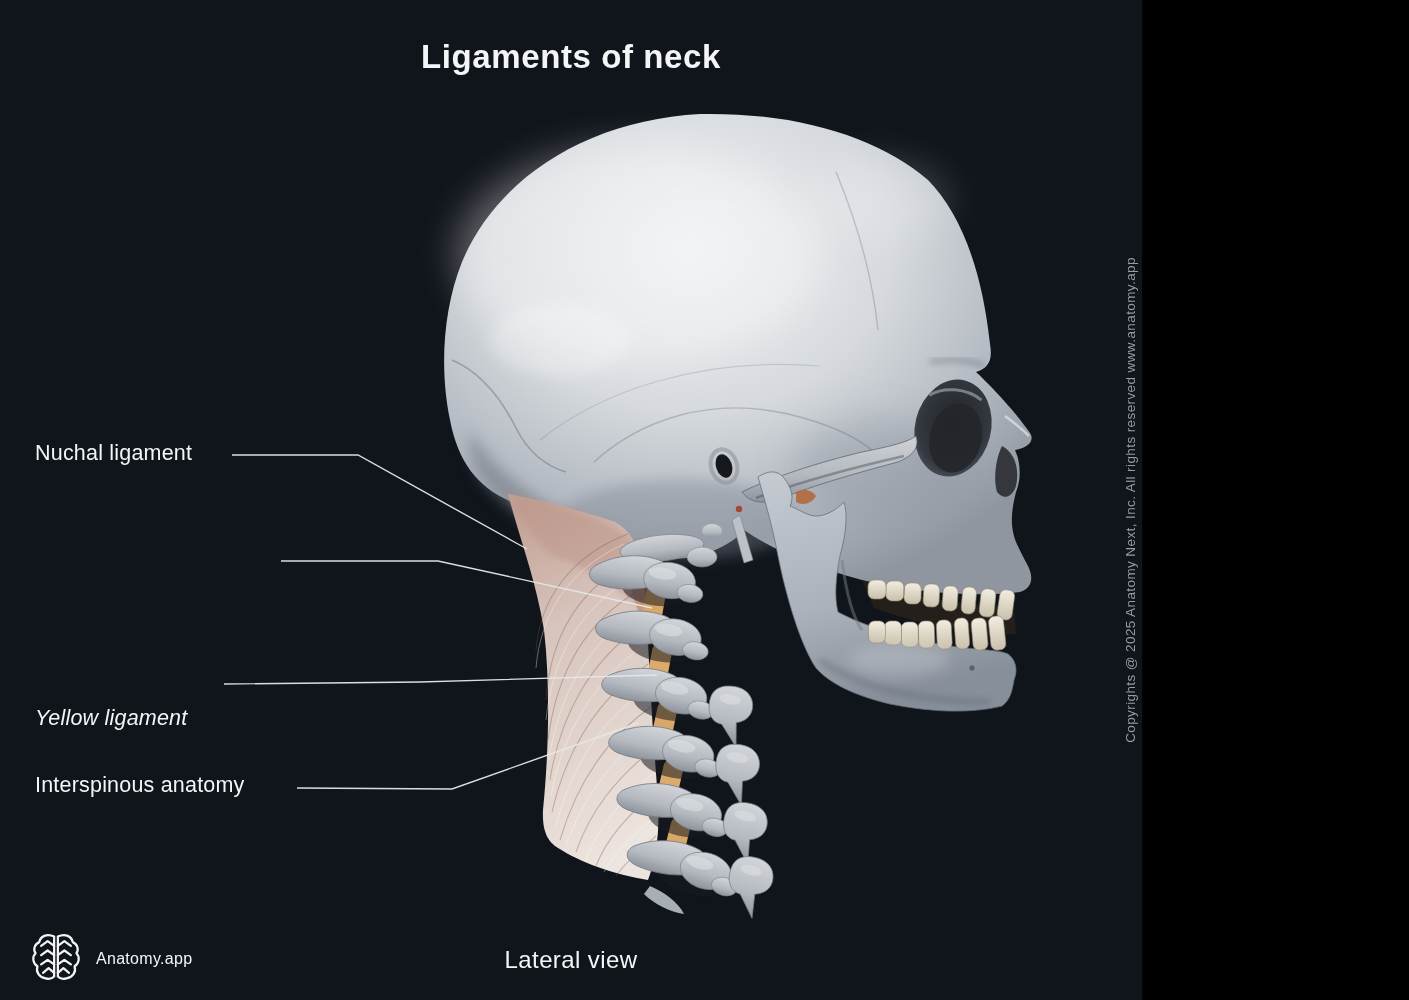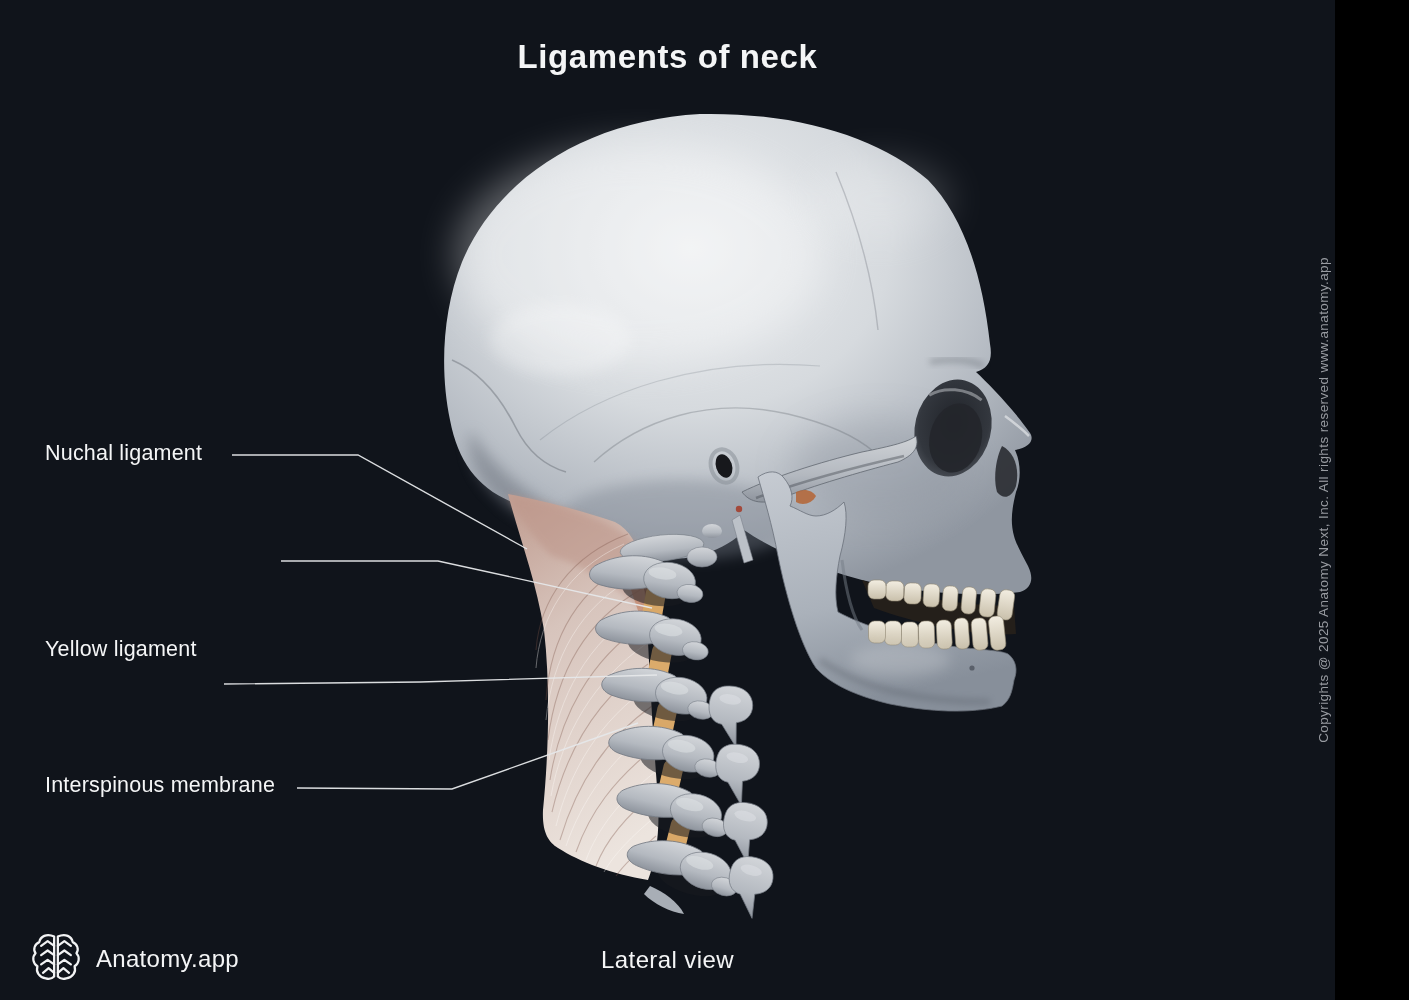--- a/index.html
+++ b/index.html
@@ -1,45 +1,45 @@
 <!DOCTYPE html>
 <html style="--bg: #10141b; --text: #f4f5f6; --muted: #989ba1; --line: #e6e8ea; --bone: #c3c8cf; --ligament_tissue: #d9c6be; --yellow_ligament: #d9a868;"><head>
 <meta charset="utf-8">
 <style>
   :root{
     --bg:#10141b; --text:#f4f5f6; --muted:#989ba1; --line:#e6e8ea;
   }
   html,body{margin:0;padding:0;background:#000;}
   .stage{
-    position:relative;width:1335px;height:1000px;overflow:hidden;
+    position:relative;width:1142px;height:1000px;overflow:hidden;
     background:var(--bg);
     font-family:"Liberation Sans","DejaVu Sans",sans-serif;
     color:var(--text);
   }
   .title{
     position:absolute;top:38px;left:0;width:100%;text-align:center;
     font-size:33px;font-weight:700;letter-spacing:.6px;color:var(--text);
   }
   .art{position:absolute;left:0;top:0;}
   .anno-label{
     position:absolute;left:35px;font-size:21.5px;line-height:27.5px;
-    letter-spacing:.2px;color:var(--text);font-weight:400;margin-left:10px;
+    letter-spacing:.2px;color:var(--text);font-weight:400;
   }
   .lbl-nuchal{top:440px;}
   .lbl-pam{top:546px;width:292px;}
-  .lbl-yellow{top:636px;}
+  .lbl-yellow{top:705px;font-style:italic;}
   .lbl-inter{top:772px;}
   .view-label{
     position:absolute;top:946px;left:0;width:100%;text-align:center;
     font-size:24px;letter-spacing:.4px;color:var(--text);
   }
   .brand{
     position:absolute;left:30px;top:929px;display:flex;align-items:center;gap:14px;
   }
-  .brand-name{font-size:24px;letter-spacing:.3px;color:var(--text);}
+  .brand-name{font-size:16px;letter-spacing:.3px;color:var(--text);}
   .copyright{
     position:absolute;right:4px;top:50%;
     transform:translateY(-50%) rotate(180deg);
     writing-mode:vertical-rl;
     font-size:13.5px;letter-spacing:.4px;color:var(--muted);white-space:nowrap;
   }
 </style>
 </head>
 <body>
 
@@ -285,21 +285,21 @@
       <polyline points="281,561 438,561 652,608"></polyline>
       <polyline points="224,684 420,682 657,675"></polyline>
       <polyline points="297,788 452,789 638,723"></polyline>
     </g>
   </svg>
 
   <div class="title">Ligaments of neck</div>
 
   <div class="anno-label lbl-nuchal">Nuchal ligament</div>
   <div class="anno-label lbl-yellow">Yellow ligament</div>
-  <div class="anno-label lbl-inter">Interspinous membrane</div>
+  <div class="anno-label lbl-inter">Interspinous anatomy</div>
 
   <div class="view-label">Lateral view</div>
 
   <div class="brand">
     <span>
       <svg width="52" height="56" viewBox="0 0 56 56" fill="none" stroke="#f2f3f4" stroke-width="2.4" stroke-linecap="round" stroke-linejoin="round">
         <path d="M26 6 C18 2 11 6 10 12 C5 14 3 20 6 24 C2 28 3 35 8 38 C6 44 10 50 17 51 C20 52 24 51 26 49 Z"></path>
         <path d="M30 6 C38 2 45 6 46 12 C51 14 53 20 50 24 C54 28 53 35 48 38 C50 44 46 50 39 51 C36 52 32 51 30 49 Z"></path>
         <path d="M12 16 L19 11 L26 16"></path>
           <path d="M12 26 L19 21 L26 26"></path>

